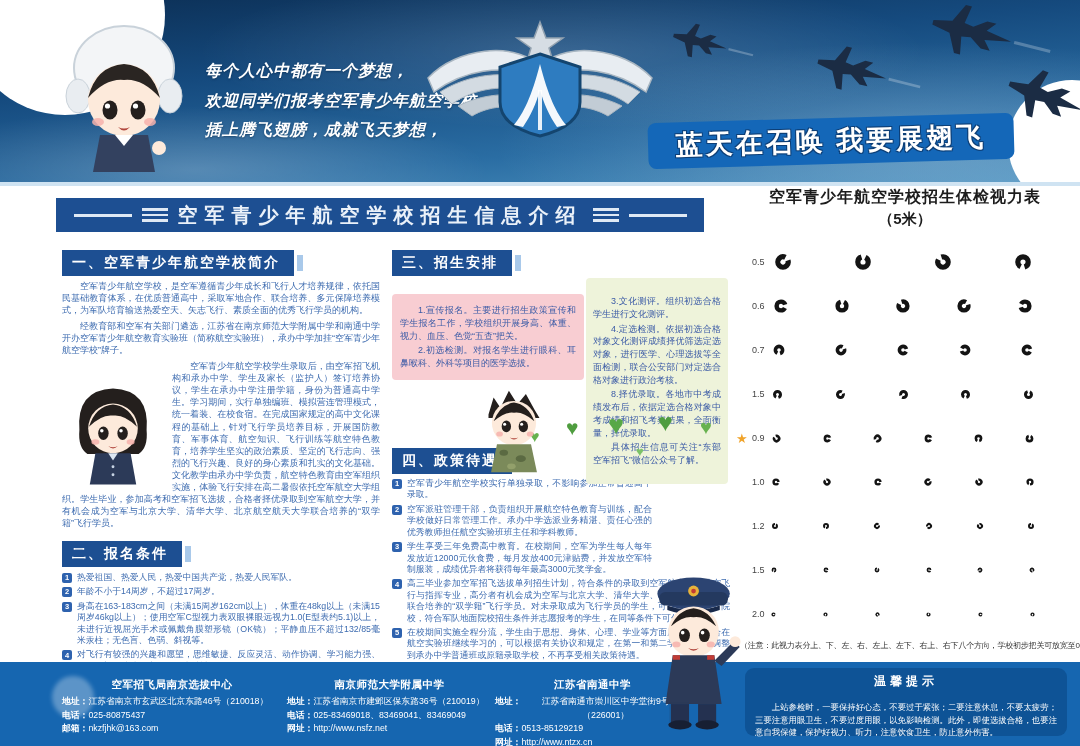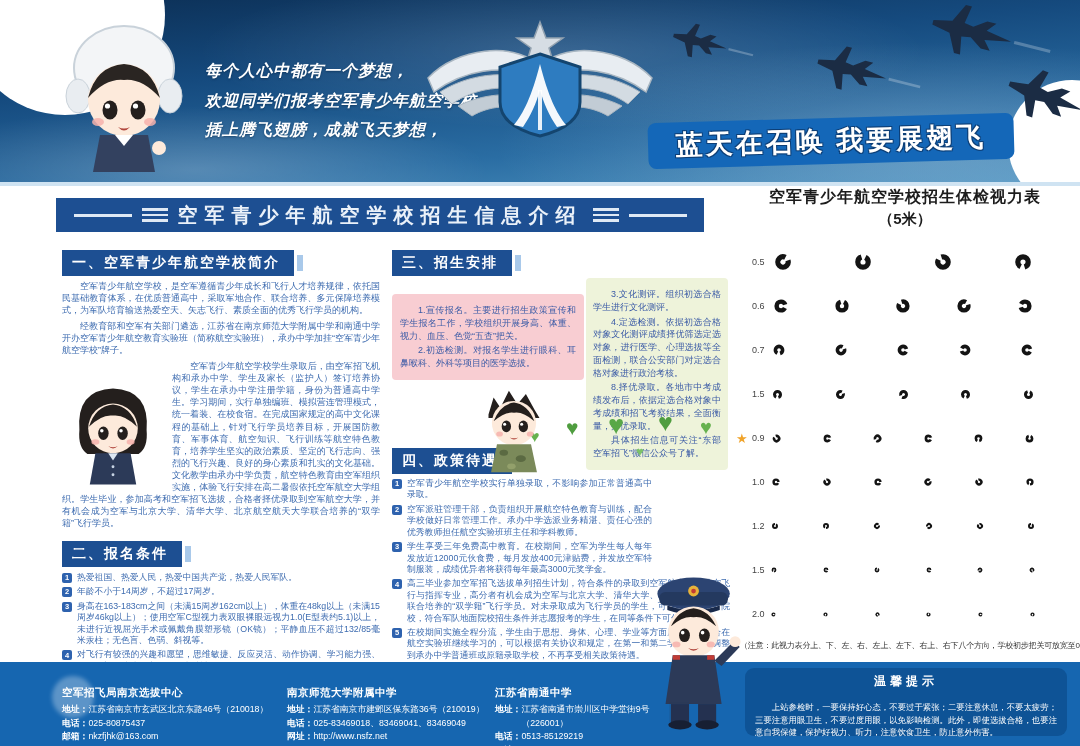--- a/index.html
+++ b/index.html
@@ -46,21 +46,21 @@
 
   .bullet{display:flex;gap:5px;margin:3px 0;color:#3e6cb0;font-size:8.8px;line-height:1.3;}
   .bullet .num{flex:0 0 auto;width:10px;height:10px;background:#2e62ae;color:#fff;font-size:7.5px;
       display:flex;align-items:center;justify-content:center;border-radius:2px;margin-top:1px;font-weight:bold;}
   .bullet .txt{flex:1;text-align:justify;}
 
   .boxes{position:relative;height:150px;margin-top:8px;}
   .pink-box{position:absolute;left:0;top:10px;width:176px;background:#f8cdd2;border-radius:4px;
       padding:8px 8px;color:#3b5ba6;}
   .green-box{position:absolute;left:194px;top:-6px;width:128px;background:#eef3da;border-radius:4px;
-      padding:8px 7px;color:#3b5ba6;z-index:0;}
+      padding:15px 7px;color:#3b5ba6;z-index:0;}
   .box-para{font-size:9px;line-height:1.42;text-align:justify;text-indent:2em;margin:2px 0;}
 
   .s4-items{margin-top:4px;}
   .boy-spacer{float:right;width:78px;height:84px;}
 
   
   .vision{position:absolute;left:740px;top:186px;width:330px;}
   .vtitle{font-size:16px;font-weight:bold;color:#1c1c1c;text-align:center;letter-spacing:1px;line-height:22px;}
   .vsub{font-size:15px;font-weight:bold;color:#1c1c1c;text-align:center;line-height:22px;margin-bottom:10px;}
   .vrow{position:relative;height:44px;display:flex;align-items:center;}
@@ -68,21 +68,21 @@
   .vstar{position:absolute;left:-4px;color:#f0a32a;font-size:13px;}
   .vrings{flex:1;display:flex;justify-content:space-between;align-items:center;padding-right:34px;}
   .vnote{font-size:8px;color:#333;margin-top:4px;letter-spacing:-0.2px;white-space:nowrap;}
 
   
   .heart{position:absolute;z-index:1;}
   .camo-boy{position:absolute;left:468px;top:372px;z-index:2;}
 
   
   .footer{position:absolute;left:0;top:662px;width:1080px;height:84px;background:#1666b0;z-index:5;color:#fff;}
-  .fblock{position:absolute;top:24px;}
+  .fblock{position:absolute;top:16px;text-align:center;}
   .fname{font-size:10.5px;font-weight:bold;margin-bottom:3px;letter-spacing:.5px;}
   .fline{display:flex;font-size:8.8px;line-height:1.55;}
   .flabel{font-weight:bold;flex:none;}
   .tips{position:absolute;left:745px;top:6px;width:322px;height:68px;background:#0e5396;border-radius:9px;
       padding:5px 10px;box-sizing:border-box;}
   .tips-title{text-align:center;font-size:12px;font-weight:bold;letter-spacing:4px;margin-bottom:11px;}
   .tips-body{font-size:8.4px;line-height:1.5;text-align:justify;text-indent:2em;}
   .salute-boy{position:absolute;left:642px;top:566px;z-index:6;}
   .blob{position:absolute;left:52px;top:676px;width:42px;height:42px;background:#fff;border-radius:50%;
       opacity:.3;filter:blur(2px);z-index:7;}

